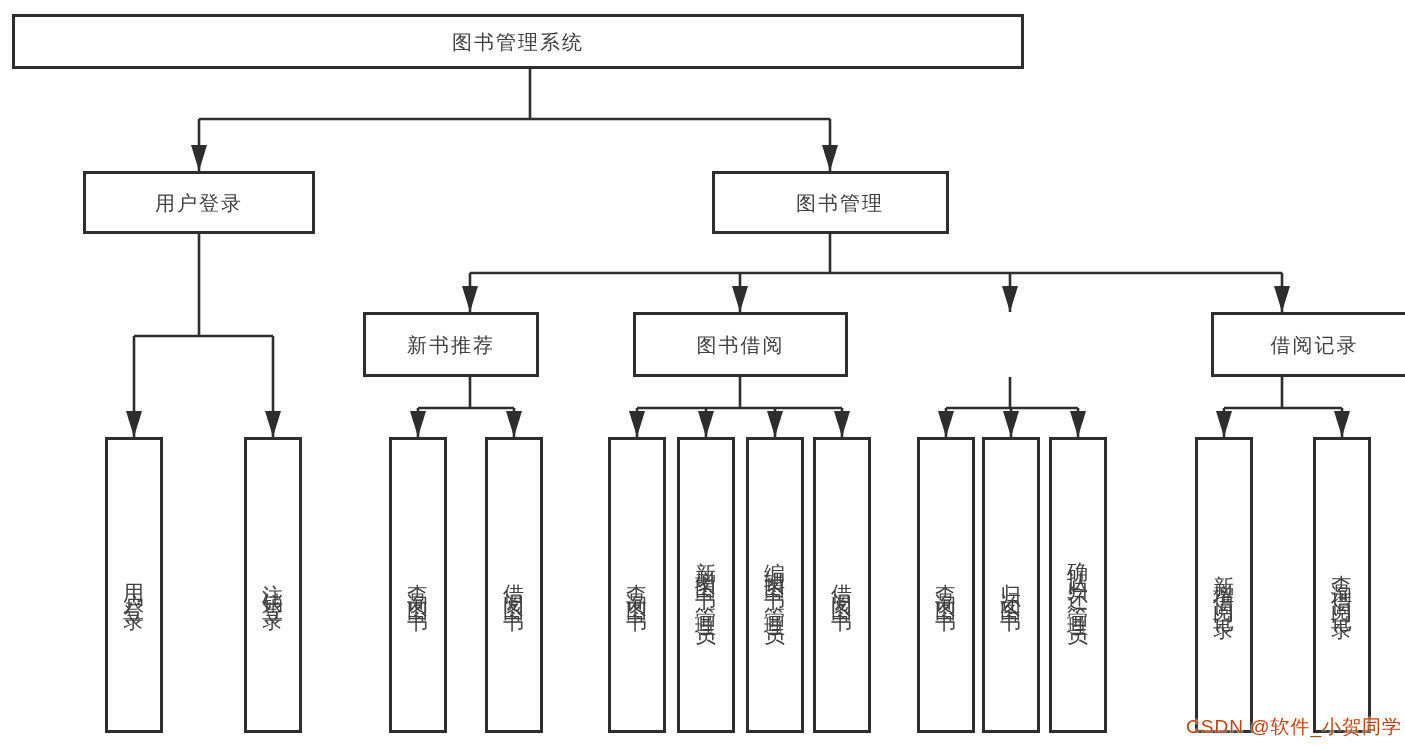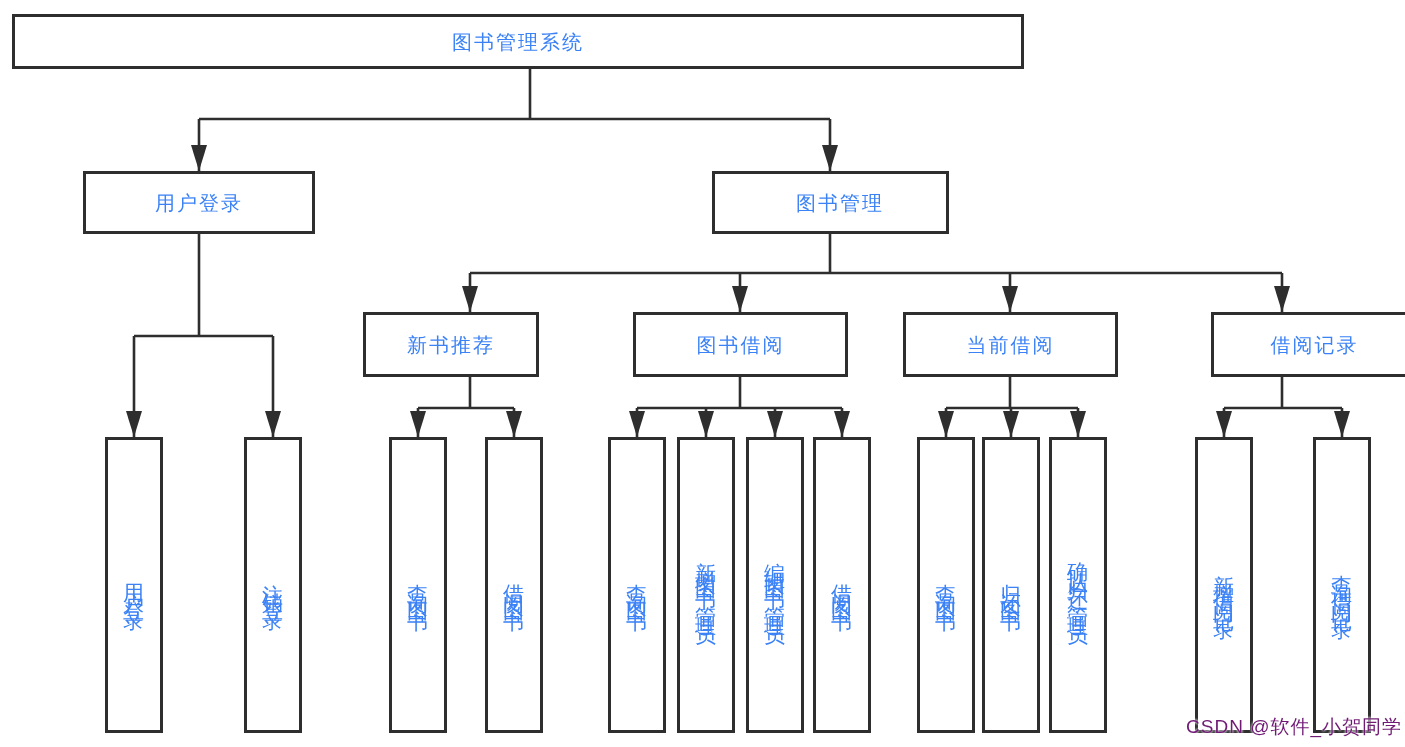--- a/index.html
+++ b/index.html
@@ -20,39 +20,39 @@
     position: absolute;
     background: #ffffff;
     border: 3px solid #2e2e2e;
     display: flex;
     align-items: center;
     justify-content: center;
   }
   .box .lbl {
     font-size: 20px;
     letter-spacing: 2px;
-    color: #3b82f6;
+    color: #404040;
     white-space: nowrap;
     line-height: 1.2;
   }
   .leaf .lbl {
     writing-mode: vertical-rl;
     text-orientation: mixed;
     font-size: 21px;
     letter-spacing: 9px;
     line-height: 1;
     white-space: normal;
   }
   .watermark {
     position: absolute;
     right: 3px;
     bottom: 7px;
     font-size: 19px;
     letter-spacing: 1px;
-    color: #701a75;
+    color: #c2410c;
     text-shadow: 0 0 3px #ffffff, 0 0 3px #ffffff;
   }
 </style>
 </head>
 <body>
 
 <div id="canvas">
 
   <svg class="wires" viewBox="0 0 1405 747">
     <defs>
@@ -103,23 +103,20 @@
   <div class="box" style="left:712px; top:171px; width:237px; height:63px;padding-left:19px;">
     <span class="lbl">图书管理</span>
   </div>
 
   <div class="box" style="left:363px; top:312px; width:176px; height:65px;">
     <span class="lbl">新书推荐</span>
   </div>
   <div class="box" style="left:633px; top:312px; width:215px; height:65px;">
     <span class="lbl">图书借阅</span>
   </div>
-  <div class="box" style="left:903px; top:312px; width:215px; height:65px;">
-    <span class="lbl">当前借阅</span>
-  </div>
   <div class="box" style="left:1175px; top:312px; width:207px; height:65px;margin-left:36px;">
     <span class="lbl">借阅记录</span>
   </div>
 
   <div class="box leaf" style="left:105px; top:437px; width:58px; height:296px;">
     <span class="lbl">用户登录</span>
   </div>
   <div class="box leaf" style="left:244px; top:437px; width:58px; height:296px;">
     <span class="lbl">注销登录</span>
   </div>

